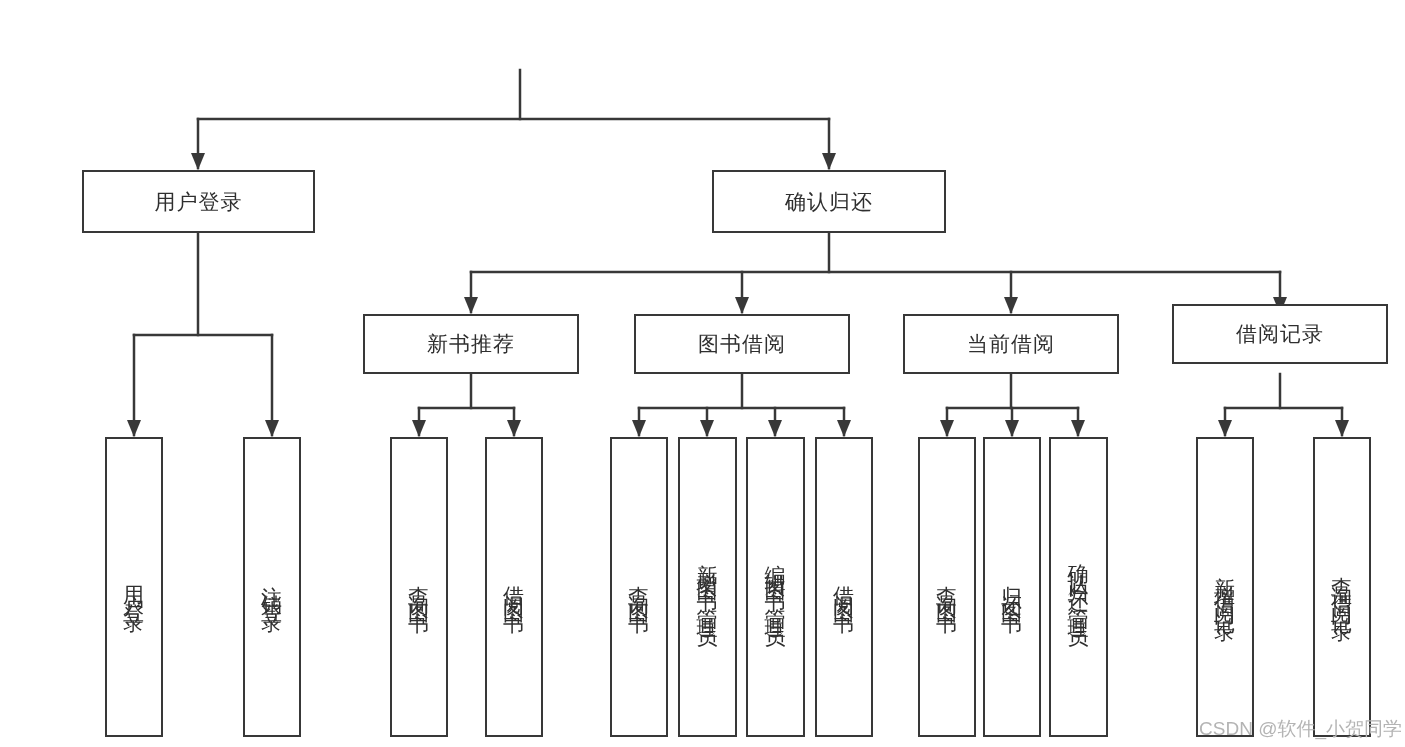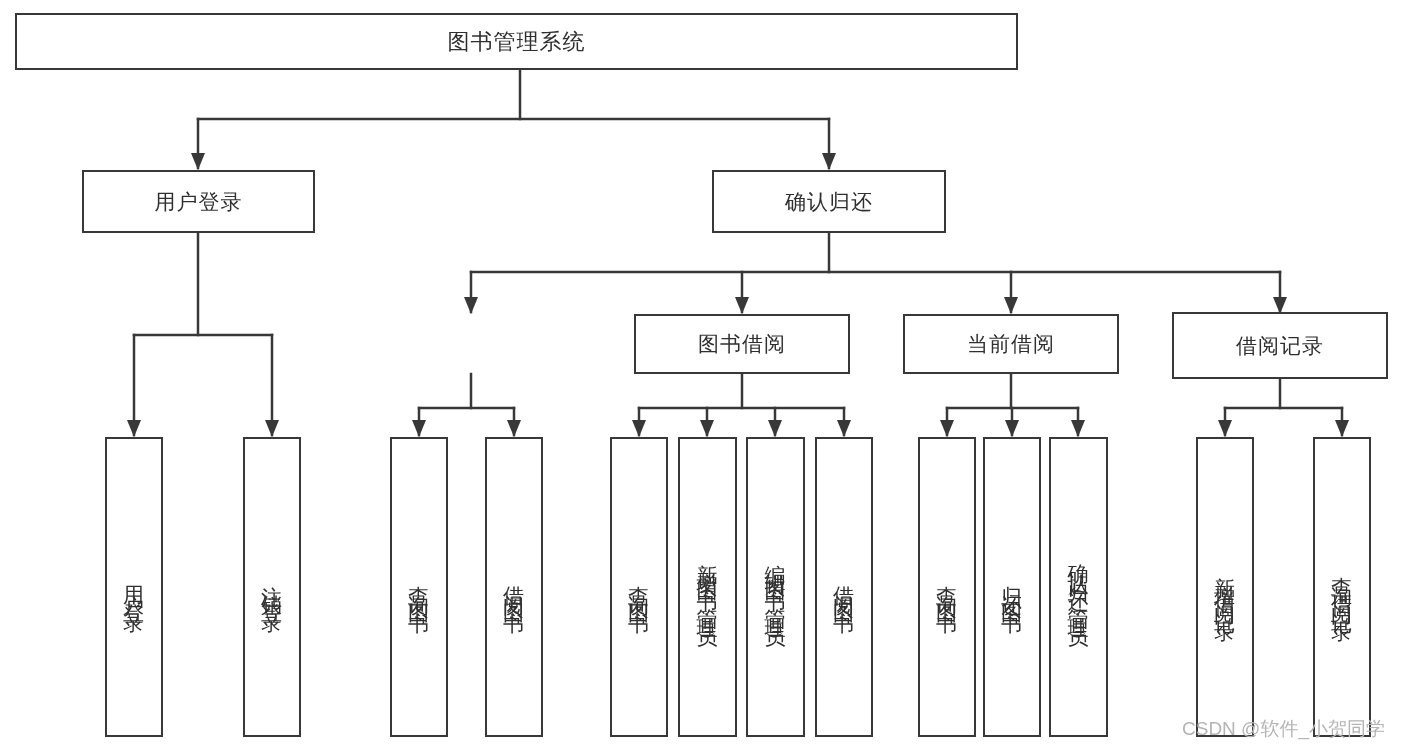--- a/index.html
+++ b/index.html
@@ -47,21 +47,21 @@
     line-height: 1;
   }
   .watermark {
     position: absolute;
     left: 1182px;
     top: 716px;
     width: 220px;
     font-size: 19px;
     color: #b4b4b4;
     white-space: nowrap;
-    text-align: left;
+    text-align: right;
   }
 </style>
 </head>
 <body>
 
 <div class="canvas">
 
   <svg class="connectors" viewBox="0 0 1405 747" xmlns="http://www.w3.org/2000/svg">
     <defs>
       <marker id="arrow" markerUnits="userSpaceOnUse" markerWidth="20" markerHeight="16" refX="15" refY="7" orient="auto">
@@ -105,38 +105,38 @@
       <line x1="1012" y1="408" x2="1012" y2="435" marker-end="url(#arrow)"></line>
       <line x1="1078" y1="408" x2="1078" y2="435" marker-end="url(#arrow)"></line>
 
       <path d="M1280,374 V408"></path>
       <path d="M1225,408 H1342"></path>
       <line x1="1225" y1="408" x2="1225" y2="435" marker-end="url(#arrow)"></line>
       <line x1="1342" y1="408" x2="1342" y2="435" marker-end="url(#arrow)"></line>
     </g>
   </svg>
 
-  <div class="box hbox root-box" style="left:15px;top:13px;width:1003px;height:57px">
-    <span>图书管理系统</span>
-  </div>
 
   <div class="box hbox" style="left:82px;top:170px;width:233px;height:63px">
     <span>用户登录</span>
   </div>
   <div class="box hbox" style="left:712px;top:170px;width:234px;height:63px">
     <span>确认归还</span>
   </div>
 
+  <div class="box hbox" style="left:363px;top:314px;width:216px;height:60px">
+    <span>新书推荐</span>
+  </div>
   <div class="box hbox" style="left:903px;top:314px;width:216px;height:60px">
     <span>当前借阅</span>
   </div>
   <div class="box hbox" style="left:634px;top:314px;width:216px;height:60px">
     <span>图书借阅</span>
   </div>
-  <div class="box hbox" style="left:1172px;top:312px;width:216px;height:67px">
+  <div class="box hbox" style="left:1172px;top:304px;width:216px;height:60px">
     <span>借阅记录</span>
   </div>
 
   <div class="box vbox" style="left:105px;top:437px;width:58px;height:300px">
     <span>用户登录</span>
   </div>
   <div class="box vbox" style="left:243px;top:437px;width:58px;height:300px">
     <span>注销登录</span>
   </div>
 

